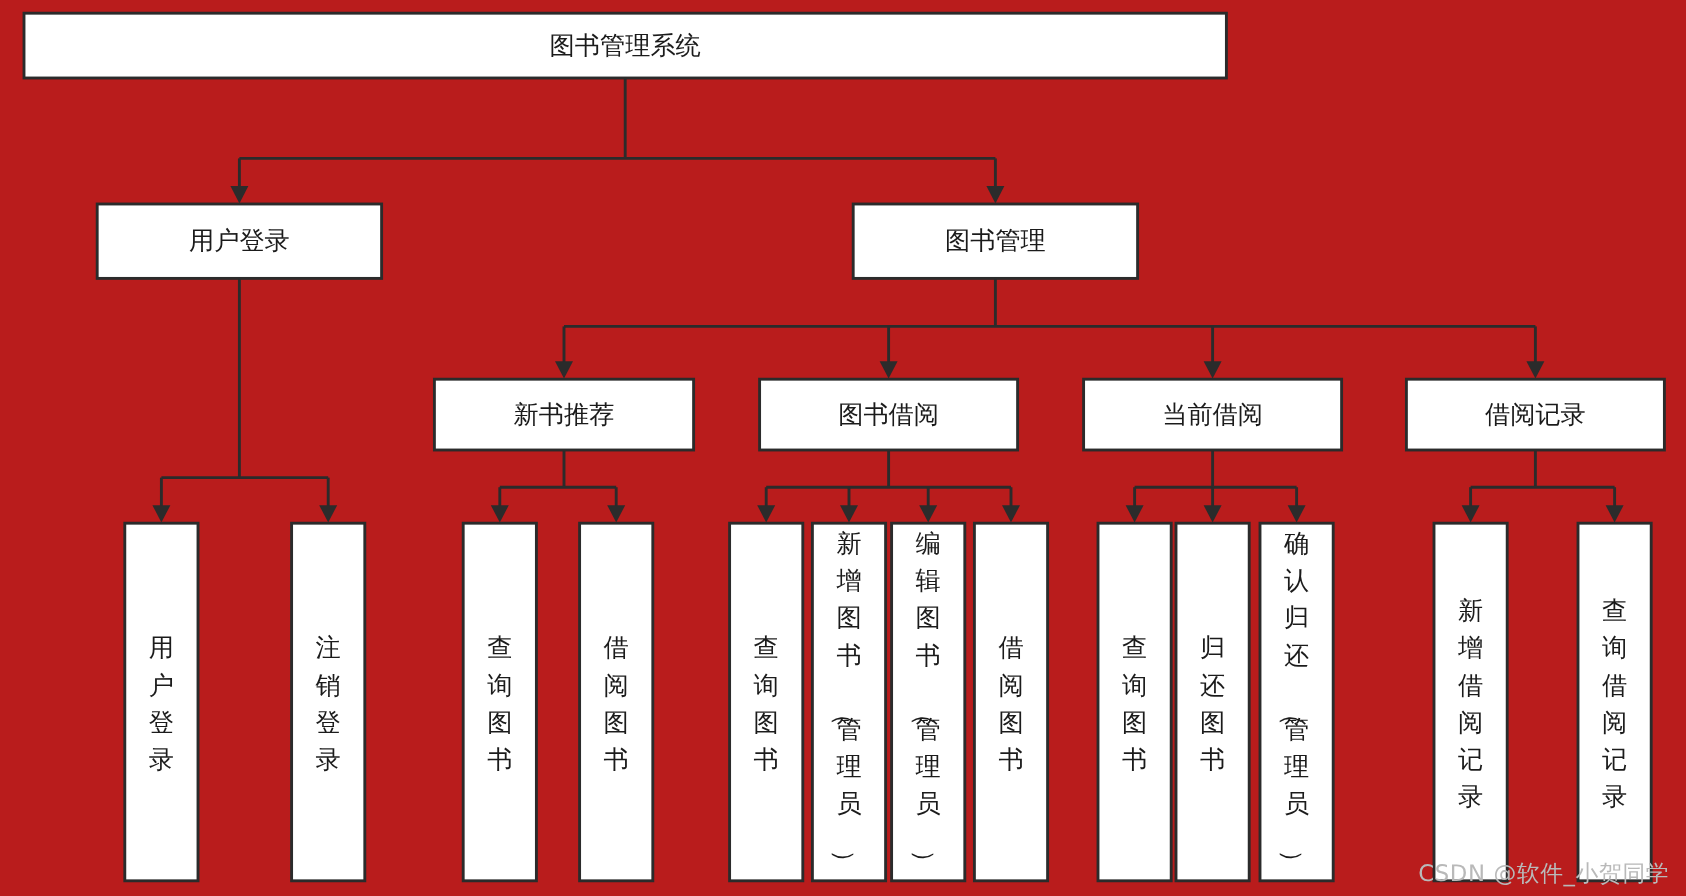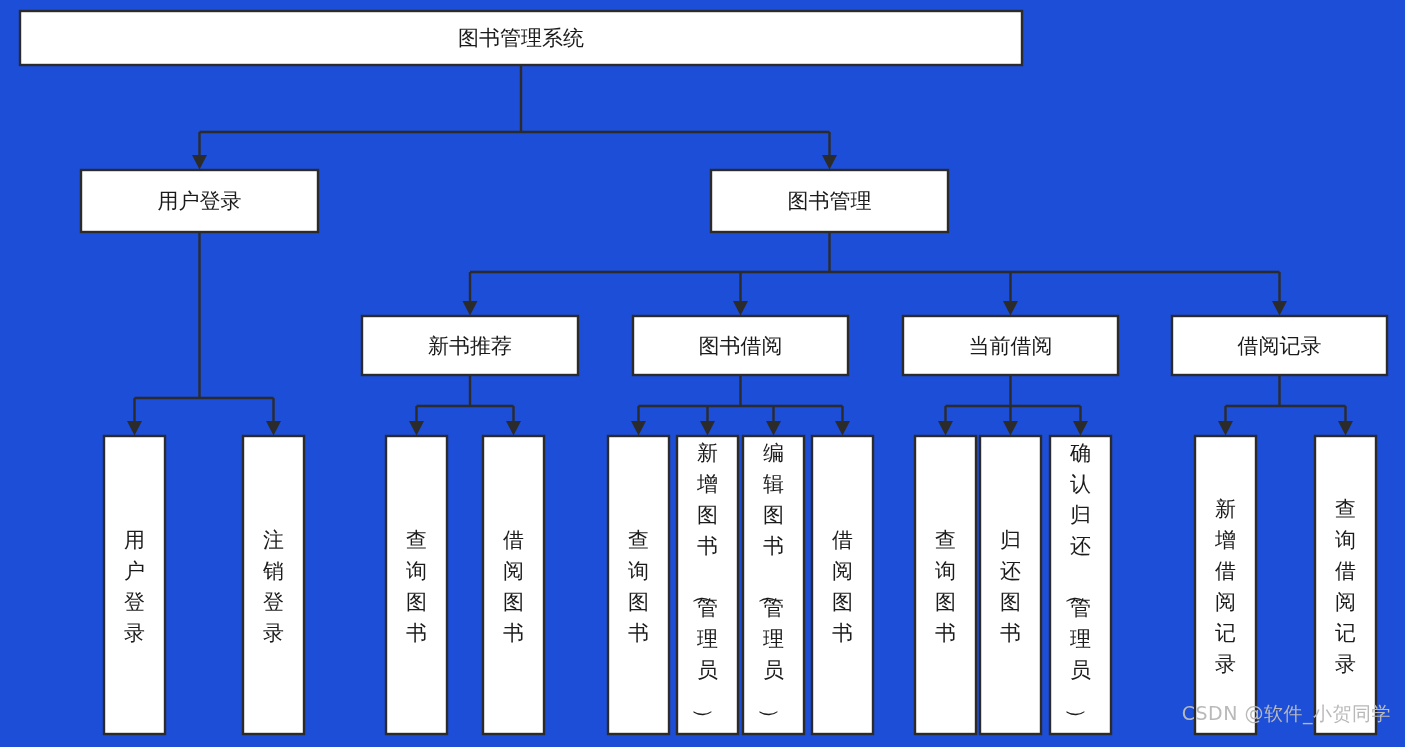--- a/index.html
+++ b/index.html
@@ -12,21 +12,21 @@
     width: 1405px;
     height: 747px;
     font-family: "DejaVu Sans", "Liberation Sans", sans-serif;
     overflow: hidden;
     position: relative;
   }
   #diagram-root {
     position: relative;
     width: 1405px;
     height: 747px;
-    background: #1d4ed8;
+    background: #b91c1c;
   }
   svg#flow-svg {
     position: absolute;
     left: 0;
     top: 0;
     width: 1405px;
     height: 747px;
     display: block;
   }
   .node-box {
@@ -53,21 +53,21 @@
   }
   .node-label-v {
     font-family: "DejaVu Sans", "Liberation Sans", sans-serif;
     font-size: 21px;
     fill: #1b1b1b;
     text-anchor: middle;
   }
   .watermark {
     position: absolute;
     right: 14px;
-    bottom: 20px;
+    bottom: 6px;
     font-family: "DejaVu Sans", "Liberation Sans", sans-serif;
     font-size: 19px;
     color: #b9b9b9;
     letter-spacing: 0.5px;
     white-space: nowrap;
     user-select: none;
   }
 </style>
 </head>
 <body>

